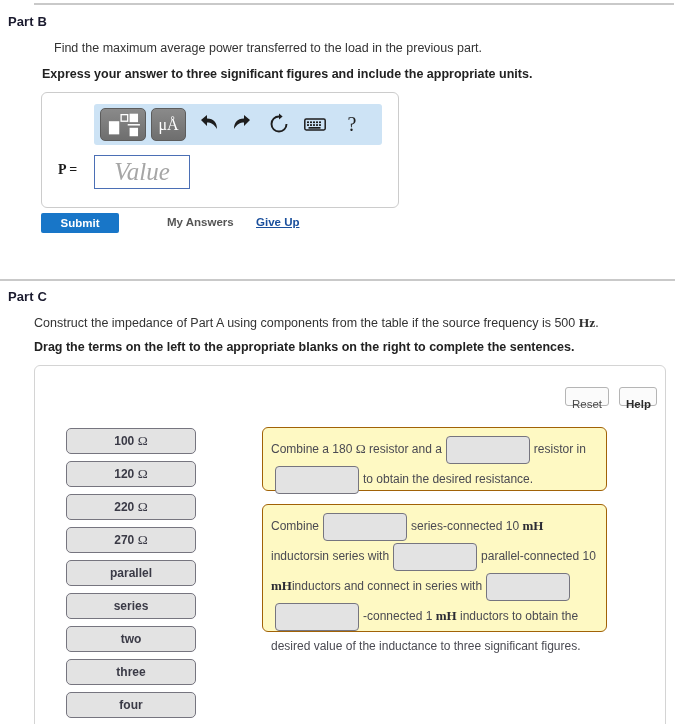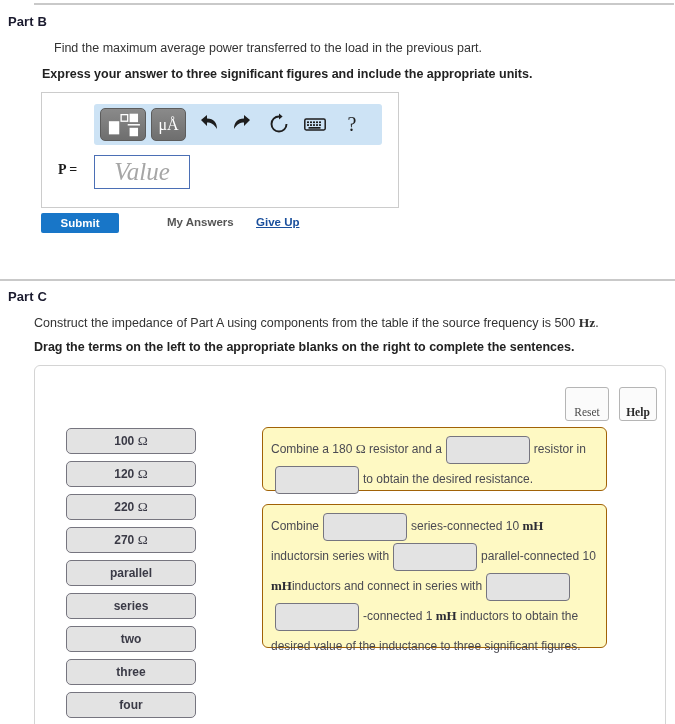--- a/index.html
+++ b/index.html
@@ -54,21 +54,21 @@
   #part-c-instruction { left: 34px; top: 340px; }
 
   .serif-unit { font-family: "Liberation Serif", serif; font-weight: bold; font-size: 13.5px; }
 
   
   #answer-panel {
     position: absolute;
     left: 41px; top: 92px;
     width: 358px; height: 116px;
     border: 1px solid #cccccc;
-    border-radius: 0;
+    border-radius: 6px;
     background: #ffffff;
     box-sizing: border-box;
   }
 
   #mathbar {
     position: absolute;
     left: 52px; top: 11px;
     width: 288px; height: 41px;
     background: #cde3f5;
     border-radius: 3px;
@@ -186,25 +186,25 @@
     box-sizing: border-box;
   }
 
   .small-btn {
     position: absolute;
     top: 21px;
     height: 19px;
     background: #fbfbfb;
     border: 1px solid #b5b5b5;
     border-radius: 3px;
-    font-family: Liberation Serif, serif;
+    font-family: Liberation Sans, sans-serif;
     font-size: 11.5px;
     color: #4a4a4a;
     cursor: pointer;
-    padding: 16px 6px;
+    padding: 8px 6px;
     line-height: 17px;
   }
   #reset-button { right: 56px; width: 44px; }
   #help-button  { right: 8px;  width: 38px; font-weight: bold; color: #2b2b2b; }
 
   
   #term-bank {
     position: absolute;
     left: 31px; top: 62px;
     width: 130px;
@@ -235,21 +235,21 @@
     border-radius: 6px;
     background: #fef9c3;
     box-sizing: border-box;
     font-family: "Liberation Sans", sans-serif;
     font-size: 12px;
     color: #4a4a52;
     padding: 6px 8px;
     line-height: 30px;
   }
   #sentence-box-1 { left: 227px; top: 61px; width: 345px; height: 64px; }
-  #sentence-box-2 { left: 227px; top: 138px; width: 345px; height: 144px; }
+  #sentence-box-2 { left: 227px; top: 138px; width: 345px; height: 128px; }
 
   .blank {
     display: inline-block;
     vertical-align: middle;
     width: 76px;
     height: 26px;
     background: #e3e3e3;
     border: 1px solid #76757f;
     border-radius: 4px;
     margin: 0 4px;

